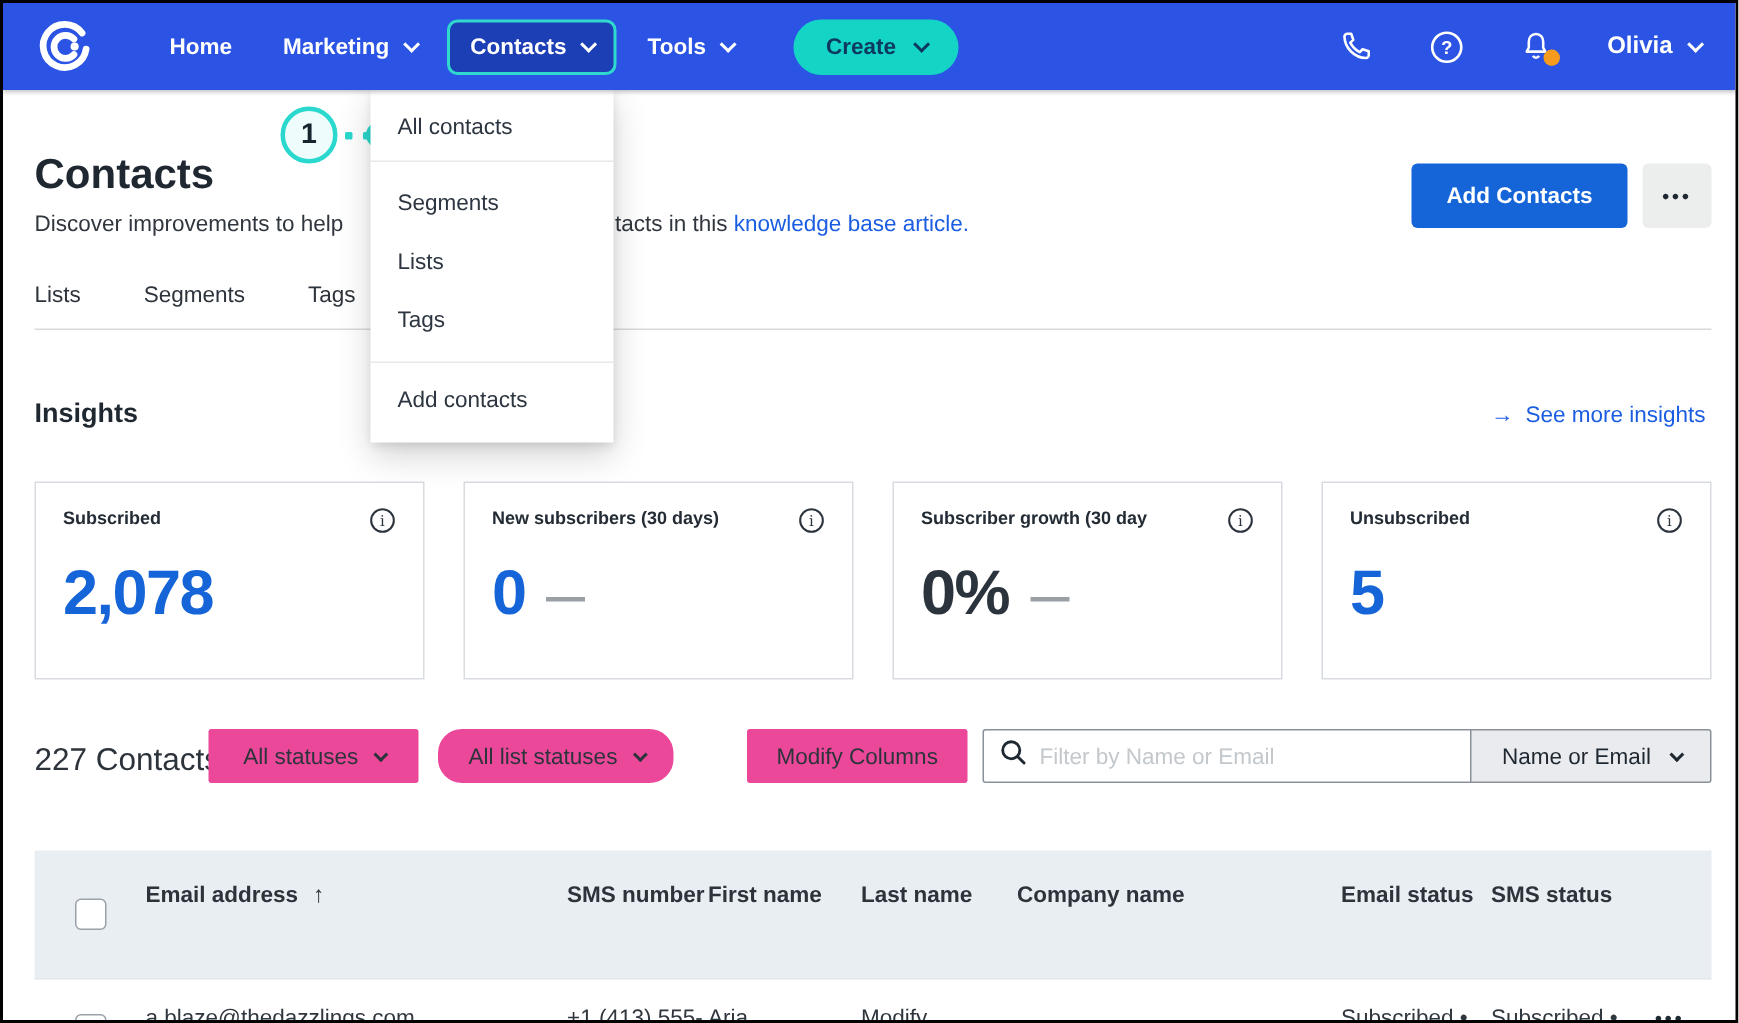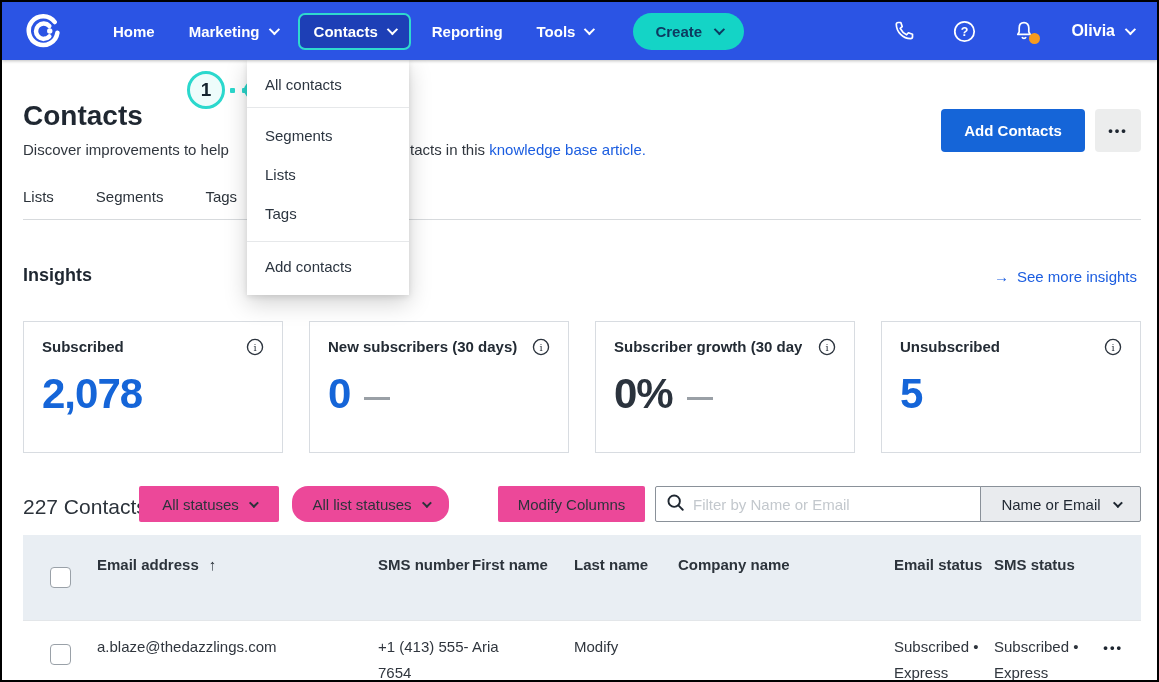--- a/index.html
+++ b/index.html
@@ -42,21 +42,21 @@
   .tabs { position:absolute; left:21px; top:186px; display:flex; gap:42px; font-size:15px; color:#2c333b; }
   .tab { cursor:pointer; }
   .tabs-divider { position:absolute; left:21px; top:217px; width:1118px; height:1px; background:#d7dadd; }
 
   
   .insights-heading { position:absolute; left:21px; top:263px; font-size:18px; font-weight:bold; color:#1f2731; }
   .see-more { position:absolute; right:20px; top:266px; font-size:15px; color:#1b5de0; display:flex; align-items:center; gap:8px; cursor:pointer; }
   .cards { position:absolute; left:21px; top:319px; width:1118px; display:grid; grid-template-columns:repeat(4,1fr); gap:26px; }
   .card { height:132px; background:#fff; border:1px solid #d8dce1; padding:16px 18px; }
   .card-top { display:flex; align-items:flex-start; justify-content:space-between; }
-  .card-label { font-size:15px; font-weight:bold; color:#232b34; white-space:nowrap; overflow:hidden; }
+  .card-label { font-size:12px; font-weight:bold; color:#232b34; white-space:nowrap; overflow:hidden; }
   .card-value-row { display:flex; align-items:center; gap:14px; margin-top:10px; }
   .card-value { font-size:42px; font-weight:bold; color:#1565d8; letter-spacing:-1px; }
   .card-value.dark { color:#2b333d; }
   .trend-dash { width:26px; height:3px; background:#9aa0a6; margin-top:8px; }
   .info-icon { flex:0 0 auto; cursor:pointer; }
 
   
   .count-label { position:absolute; left:21px; top:493px; font-size:21px; color:#2c333b; }
   .chip { position:absolute; top:484px; height:36px; background:#ec4899; border:none; border-radius:2px; font-size:15px; color:#2c333b; display:flex; align-items:center; justify-content:center; gap:10px; cursor:pointer; font-family:inherit; }
   .chip .chev-s { width:7px; height:7px; border-right:2px solid #2c333b; border-bottom:2px solid #2c333b; transform:rotate(45deg) translateY(-2px); }
@@ -65,21 +65,21 @@
   #chip-modify { left:496px; width:147px; }
   .searchbox { position:absolute; left:653px; top:484px; width:326px; height:36px; background:#fff; border:1px solid #8a9199; border-radius:2px 0 0 2px; display:flex; align-items:center; padding:0 10px; gap:8px; }
   .searchbox input { border:none; outline:none; flex:1; font-size:15px; color:#2c333b; font-family:inherit; }
   .searchbox input::placeholder { color:#c3c8cd; }
   .search-type { position:absolute; left:978px; top:484px; width:161px; height:36px; background:#e9ebee; border:1px solid #8a9199; border-radius:0 2px 2px 0; font-size:15px; color:#1f2731; display:flex; align-items:center; justify-content:center; gap:12px; cursor:pointer; }
   .search-type .chev-s { width:7px; height:7px; border-right:2px solid #1f2731; border-bottom:2px solid #1f2731; transform:rotate(45deg) translateY(-2px); }
 
   
   .table { position:absolute; left:21px; top:533px; width:1118px; }
   .t-grid { display:grid; grid-template-columns:74px 281px 94px 102px 104px 216px 100px 100px 1fr; }
-  .t-head { background:#e9eef3; min-height:85px; align-items:start; }
+  .t-head { background:#e9eef3; min-height:85px; align-items:start;margin-top:32px; }
   .t-head > div { padding-top:17px; font-size:15px; font-weight:bold; color:#2c333b; line-height:1.75; }
   .t-row { background:#fff; border-top:1px solid #e3e6e9; min-height:64px; align-items:start; }
   .t-row > div { padding-top:13px; font-size:15px; color:#30363e; line-height:1.75; }
   .cb-cell { display:flex; justify-content:center; }
   .checkbox { margin-top:15px; width:21px; height:21px; background:#fff; border:1px solid #9aa1a8; border-radius:4px; cursor:pointer; }
   .t-row .checkbox { margin-top:10px; }
   .sort-arrow { font-weight:bold; margin-left:10px; font-size:15px; }
   .kebab-cell { text-align:right; padding-right:18px; }
   .kebab { font-size:13px; font-weight:bold; letter-spacing:2px; color:#1f2731; cursor:pointer; }
   .email-cell { overflow-wrap:anywhere; }
@@ -101,23 +101,20 @@
       <div class="nav-item">
           <span>Home</span>
         </div>
       <div class="nav-item">
           <span>Marketing</span>
           <span class="chev"></span>
         </div>
       <div class="nav-item selected">
           <span>Contacts</span>
           <span class="chev"></span>
-        </div>
-      <div class="nav-item">
-          <span>Reporting</span>
         </div>
       <div class="nav-item">
           <span>Tools</span>
           <span class="chev"></span>
         </div>
     </div>
     <button class="create-btn">
         <span>Create</span>
         <span class="chev dark"></span>
       </button>

